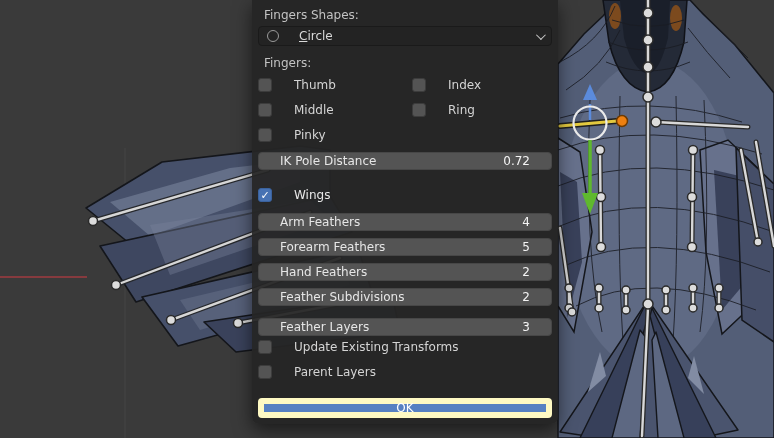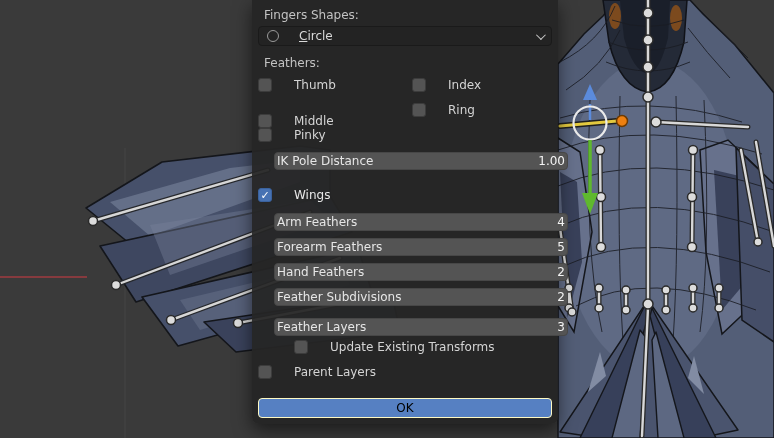--- a/index.html
+++ b/index.html
@@ -42,29 +42,29 @@
   }
   .cb.checked{background:#4772b3;border-color:#3a629e;}
   .cb .mark{visibility:hidden;}
   .cb.checked .mark{visibility:visible;}
   .cb-label{color:#d4d4d4;}
   
   .field{
     left:6px;width:294px;height:18px;border-radius:4px;
     background:#545454;border:1px solid #474747;
     display:flex;align-items:center;justify-content:space-between;
-    padding:0 2px;color:#e6e6e6;cursor:ew-resize;margin-left:16px;
+    padding:0 21px;color:#e6e6e6;cursor:ew-resize;
   }
   .field .val{color:#f4f4f4;}
   
   .ok-btn{
     left:6px;top:398px;width:294px;height:20px;border-radius:4px;
-    border:1px solid #fef9c3;
+    border:6px solid #fef9c3;
     display:flex;align-items:center;justify-content:center;
-    color:#000000;cursor:pointer;
+    color:#ffffff;cursor:pointer;
   }
 </style>
 </head>
 <body>
 
 <svg id="viewport" width="774" height="438" viewBox="0 0 774 438" xmlns="http://www.w3.org/2000/svg">
   <rect x="0" y="0" width="774" height="438" fill="#3a3a3a"></rect>
 
   <line x1="125" y1="148" x2="125" y2="438" stroke="#444444" stroke-width="1"></line>
 
@@ -227,56 +227,56 @@
 <div class="panel">
 
   <div class="abs sec-label" style="top:8px;">Fingers Shapes:</div>
 
   <div class="abs dropdown" style="top:26px;">
     <span class="circle-ic"></span>
     <span class="hotkey">Circle</span>
     <span class="chev"></span>
   </div>
 
-  <div class="abs sec-label" style="top:56px;">Feathers:</div>
+  <div class="abs sec-label" style="top:56px;">Fingers:</div>
 
   <div class="abs cb-row" style="left:6px;top:78px;">
     <span class="cb">
         <span class="mark">✓</span>
       </span>
     <span class="cb-label">Thumb</span>
   </div>
   <div class="abs cb-row" style="left:160px;top:78px;">
     <span class="cb">
         <span class="mark">✓</span>
       </span>
     <span class="cb-label">Index</span>
   </div>
-  <div class="abs cb-row" style="left:6px;top:114px;">
+  <div class="abs cb-row" style="left:6px;top:103px;">
     <span class="cb">
         <span class="mark">✓</span>
       </span>
     <span class="cb-label">Middle</span>
   </div>
   <div class="abs cb-row" style="left:160px;top:103px;">
     <span class="cb">
         <span class="mark">✓</span>
       </span>
     <span class="cb-label">Ring</span>
   </div>
   <div class="abs cb-row" style="left:6px;top:128px;">
     <span class="cb">
         <span class="mark">✓</span>
       </span>
     <span class="cb-label">Pinky</span>
   </div>
 
   <div class="abs field" style="top:152px;">
     <span>IK Pole Distance</span>
-    <span class="val">1.00</span>
+    <span class="val">0.72</span>
   </div>
 
   <div class="abs cb-row" style="left:6px;top:188px;">
     <span class="cb checked" style="background-color: rgb(71, 114, 179);">
         <span class="mark">✓</span>
       </span>
     <span class="cb-label" style="color:#e8e8e8;">Wings</span>
   </div>
 
   <div class="abs field" style="top:213px;">
@@ -293,21 +293,21 @@
   </div>
   <div class="abs field" style="top:288px;">
     <span>Feather Subdivisions</span>
     <span class="val">2</span>
   </div>
   <div class="abs field" style="top:318px;">
     <span>Feather Layers</span>
     <span class="val">3</span>
   </div>
 
-  <div class="abs cb-row" style="left:6px;top:340px;margin-left:36px;">
+  <div class="abs cb-row" style="left:6px;top:340px;">
     <span class="cb">
         <span class="mark">✓</span>
       </span>
     <span class="cb-label">Update Existing Transforms</span>
   </div>
   <div class="abs cb-row" style="left:6px;top:365px;">
     <span class="cb">
         <span class="mark">✓</span>
       </span>
     <span class="cb-label">Parent Layers</span>

